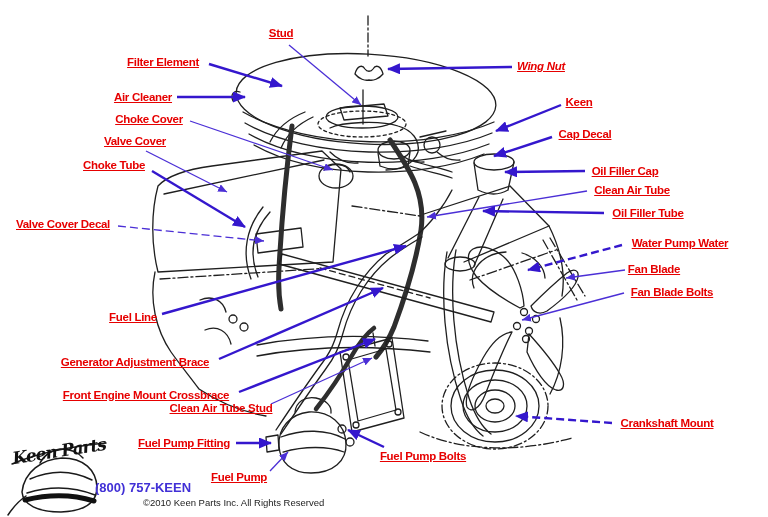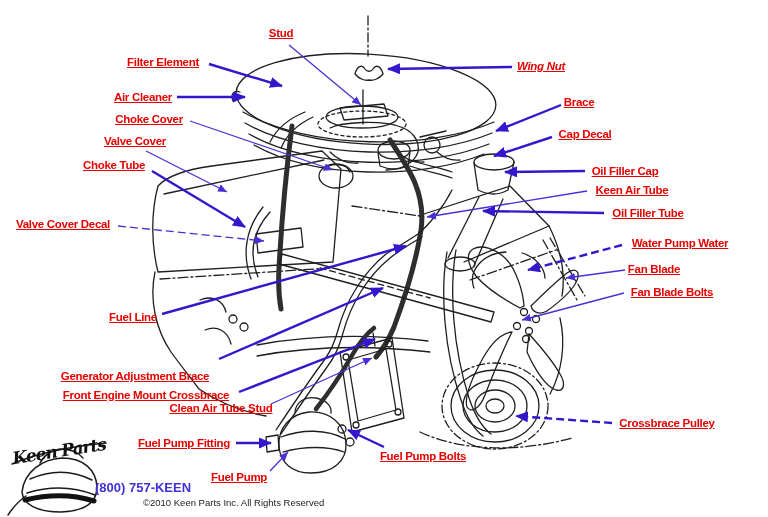--- a/index.html
+++ b/index.html
@@ -206,34 +206,34 @@
 
   <div id="callouts">
       <div class="callout" style="left: 281px; top: 33px;">Stud</div>
       <div class="callout" style="left: 163px; top: 62px;">Filter Element</div>
       <div class="callout" style="left: 143px; top: 97px;">Air Cleaner</div>
       <div class="callout" style="left: 149px; top: 119px;">Choke Cover</div>
       <div class="callout" style="left: 135px; top: 141px;">Valve Cover</div>
       <div class="callout" style="left: 114px; top: 165px;">Choke Tube</div>
       <div class="callout" style="left: 63px; top: 224px;">Valve Cover Decal</div>
       <div class="callout" style="left: 133px; top: 317px;">Fuel Line</div>
-      <div class="callout" style="left: 135px; top: 376px;">Generator Adjustment Brace</div>
+      <div class="callout" style="left: 135px; top: 362px;">Generator Adjustment Brace</div>
       <div class="callout" style="left: 146px; top: 395px;">Front Engine Mount Crossbrace</div>
       <div class="callout" style="left: 213px; top: 408px; margin-left: 8px;">Clean Air Tube Stud</div>
       <div class="callout" style="left: 184px; top: 443px;">Fuel Pump Fitting</div>
       <div class="callout" style="left: 239px; top: 477px;">Fuel Pump</div>
       <div class="callout" style="left: 423px; top: 456px;">Fuel Pump Bolts</div>
       <div class="callout" style="left: 541px; top: 66px; font-style: italic;">Wing Nut</div>
-      <div class="callout" style="left: 579px; top: 102px;">Brace</div>
+      <div class="callout" style="left: 579px; top: 102px;">Keen</div>
       <div class="callout" style="left: 585px; top: 134px;">Cap Decal</div>
       <div class="callout" style="left: 625px; top: 171px;">Oil Filler Cap</div>
-      <div class="callout" style="left: 632px; top: 190px;">Keen Air Tube</div>
+      <div class="callout" style="left: 632px; top: 190px;">Clean Air Tube</div>
       <div class="callout" style="left: 648px; top: 213px;">Oil Filler Tube</div>
       <div class="callout" style="left: 680px; top: 243px;">Water Pump Water</div>
       <div class="callout" style="left: 654px; top: 269px;">Fan Blade</div>
       <div class="callout" style="left: 672px; top: 292px;">Fan Blade Bolts</div>
-      <div class="callout" style="left: 667px; top: 423px;">Crossbrace Pulley</div>
+      <div class="callout" style="left: 667px; top: 423px;">Crankshaft Mount</div>
     </div>
 
   <div id="logo-script">Keen Parts</div>
   <div id="phone-number">(800) 757-KEEN</div>
   <div id="copyright-text">©2010 Keen Parts Inc. All Rights Reserved</div>
 </div>
 
 </body></html>

